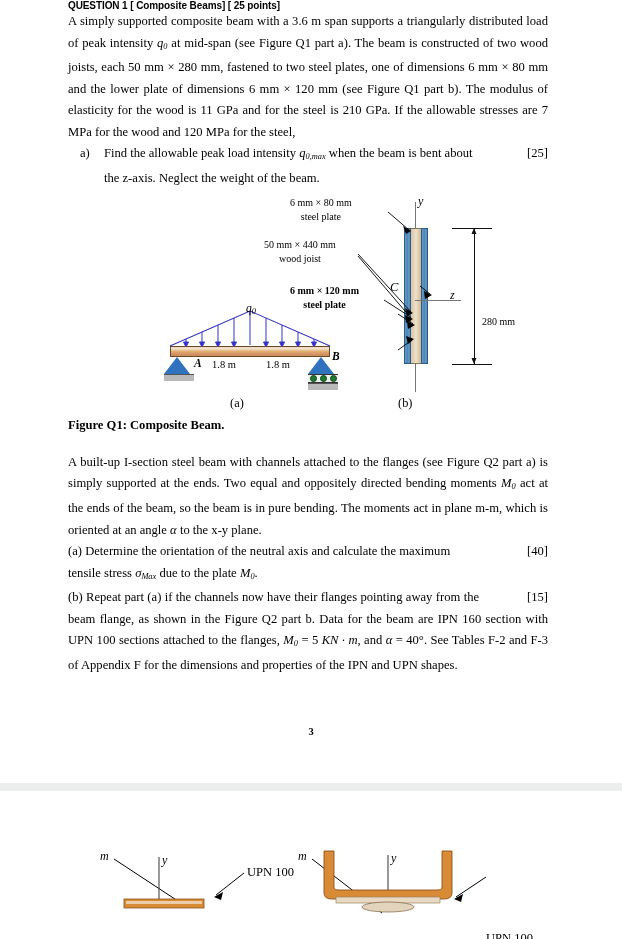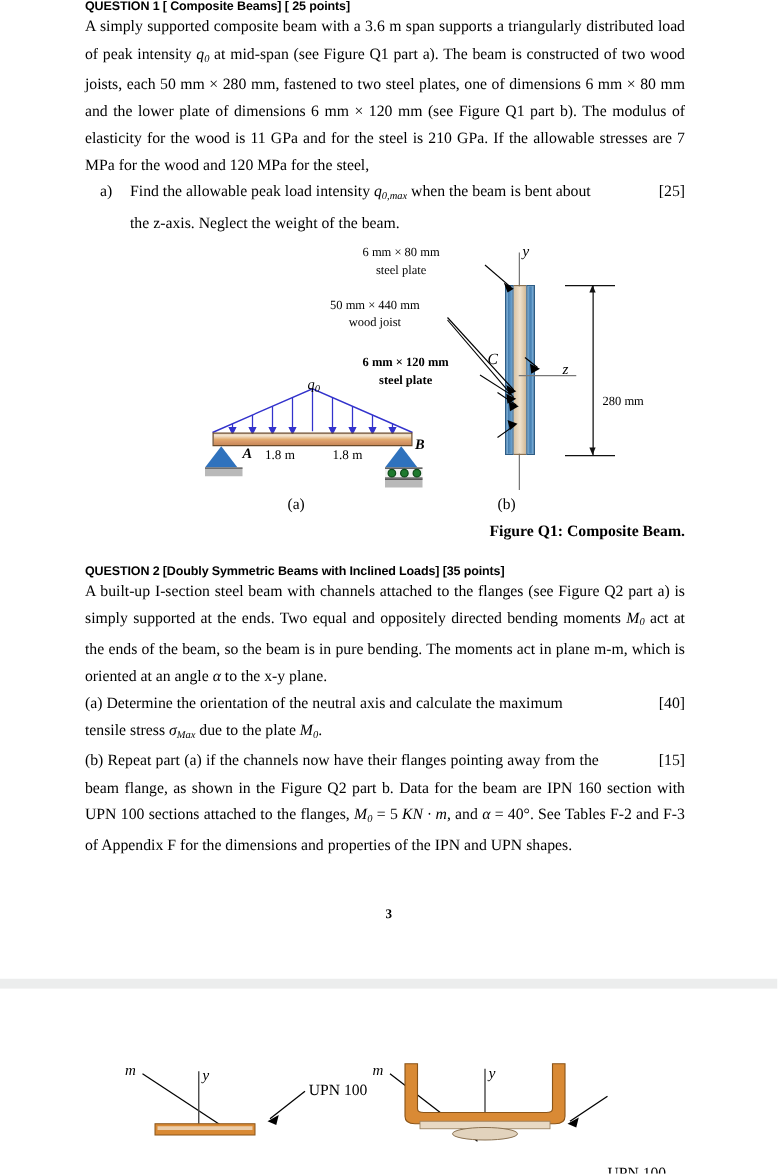--- a/index.html
+++ b/index.html
@@ -78,21 +78,21 @@
     top: 206px;
     width: 480px;
     font-size: 12.4px;
   }
   .cap-a { position: absolute; left: 162px; top: 0; }
   .cap-b { position: absolute; left: 330px; top: 0; }
   .fig-title {
     position: absolute;
     left: 0; top: 228px;
     width: 480px;
-    text-align: right;
+    text-align: left;
     font-size: 12.6px;
     font-weight: bold;
   }
 
   
   .beam-fig {
     position: absolute;
     left: 88px;
     top: 112px;
     width: 190px;
@@ -390,21 +390,20 @@
         <div>steel plate</div>
       </div>
 
       <div class="fig-caption-row">
         <span class="cap-a">(a)</span>
         <span class="cap-b">(b)</span>
       </div>
       <div class="fig-title">Figure Q1: Composite Beam.</div>
     </div>
 
-    <h1 class="qhead">QUESTION 2 [Doubly Symmetric Beams with Inclined Loads] [35 points]</h1>
 
     <p class="body"><span>A built-up I-section steel beam with channels attached to the flanges (see Figure Q2 part a) is simply supported at the ends. Two equal and oppositely directed bending moments </span><span class="mathvar">M</span><span class="sub mathvar">0</span><span> act at the ends of the beam, so the beam is in pure bending. The moments act in plane m-m, which is oriented at an angle </span><span class="mathvar">α</span><span> to the x-y plane.</span></p>
 
     <p class="body nj"><span class="marks-right">[40]</span><span>(a) Determine the orientation of the neutral axis and calculate the maximum tensile stress </span><span class="mathvar">σ</span><span class="sub mathvar">Max</span><span> due to the plate </span><span class="mathvar">M</span><span class="sub mathvar">0</span><span>.</span></p>
 
     <p class="body"><span class="marks-right">[15]</span><span>(b) Repeat part (a) if the channels now have their flanges pointing away from the beam flange, as shown in the Figure Q2 part b. Data for the beam are IPN 160 section with UPN 100 sections attached to the flanges, </span><span class="mathvar">M</span><span class="sub mathvar">0</span><span> = 5 </span><span class="mathvar">KN · m</span><span>, and </span><span class="mathvar">α</span><span> = 40°</span><span>. See Tables F-2 and F-3 of Appendix F for the dimensions and properties of the IPN and UPN shapes.</span></p>
   </div>
 
   <div class="pagenum">3</div>
 </div>

